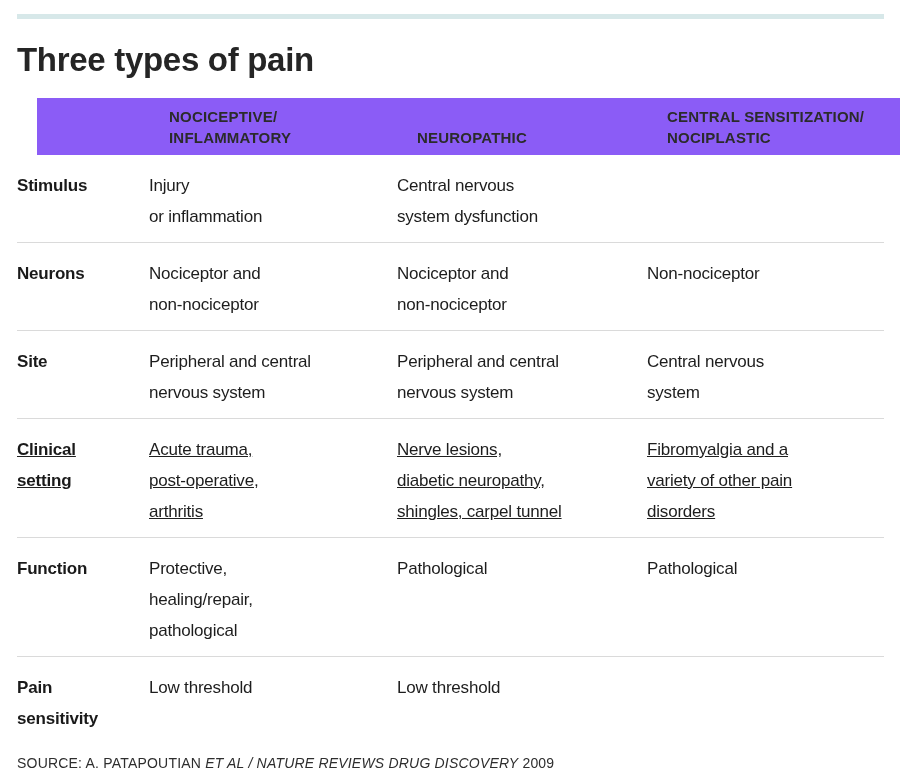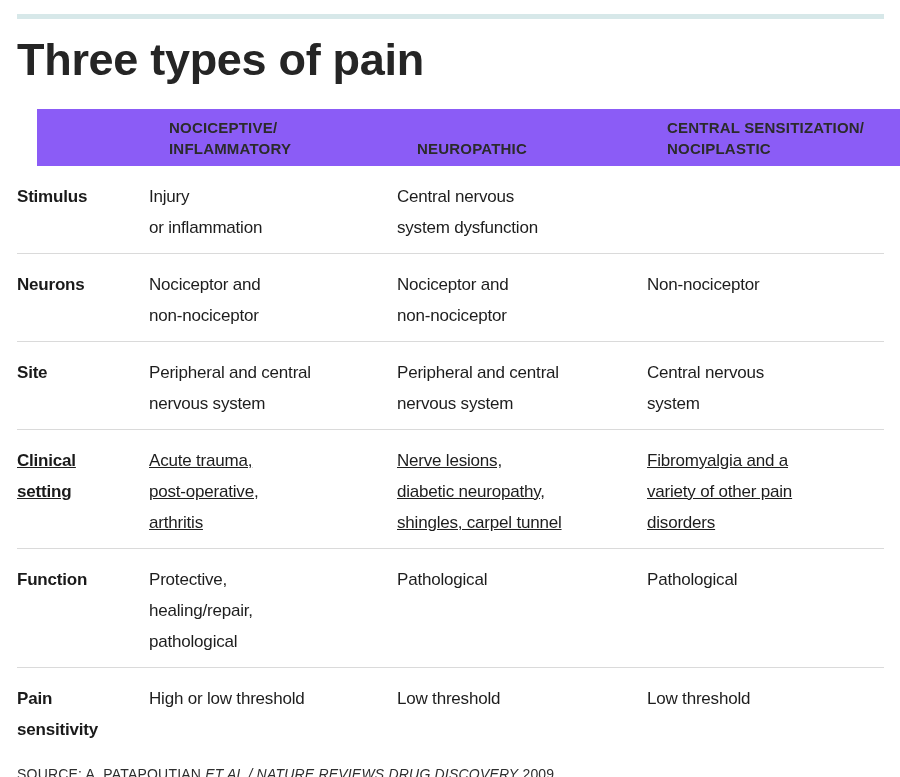--- a/index.html
+++ b/index.html
@@ -18,22 +18,22 @@
     background: #ffffff;
   }
   .top-accent-bar {
     margin-top: 14px;
     height: 5px;
     width: 867px;
     background: #d7e8e9;
   }
   .page-title {
     margin-top: 20px;
-    margin-bottom: 28px;
-    font-size: 45px;
+    margin-bottom: 17px;
+    font-size: 33px;
     line-height: 42px;
     font-weight: 700;
     color: #252525;
     letter-spacing: -0.3px;
   }
   .grid-cols {
     display: grid;
     grid-template-columns: 132px 248px 250px 237px;
     width: 867px;
   }
@@ -155,21 +155,20 @@
       <div class="cell">Protective,
 healing/repair,
 pathological</div>
       <div class="cell">Pathological</div>
       <div class="cell">Pathological</div>
     </div>
 
     <div class="grid-cols body-row row-pain last">
       <div class="cell row-label">Pain
 sensitivity</div>
-      <div class="cell">High or low threshold</div>
       <div class="cell">Low threshold</div>
       <div class="cell">Low threshold</div>
     </div>
 
   </div>
 
   <div class="footer">
     <div class="credits">
       <div><span>SOURCE: A. PATAPOUTIAN </span><span class="italic">ET AL / NATURE REVIEWS DRUG DISCOVERY</span><span> 2009</span></div>
       <div>ADDITIONAL REPORTING BY A. DANCE</div>

